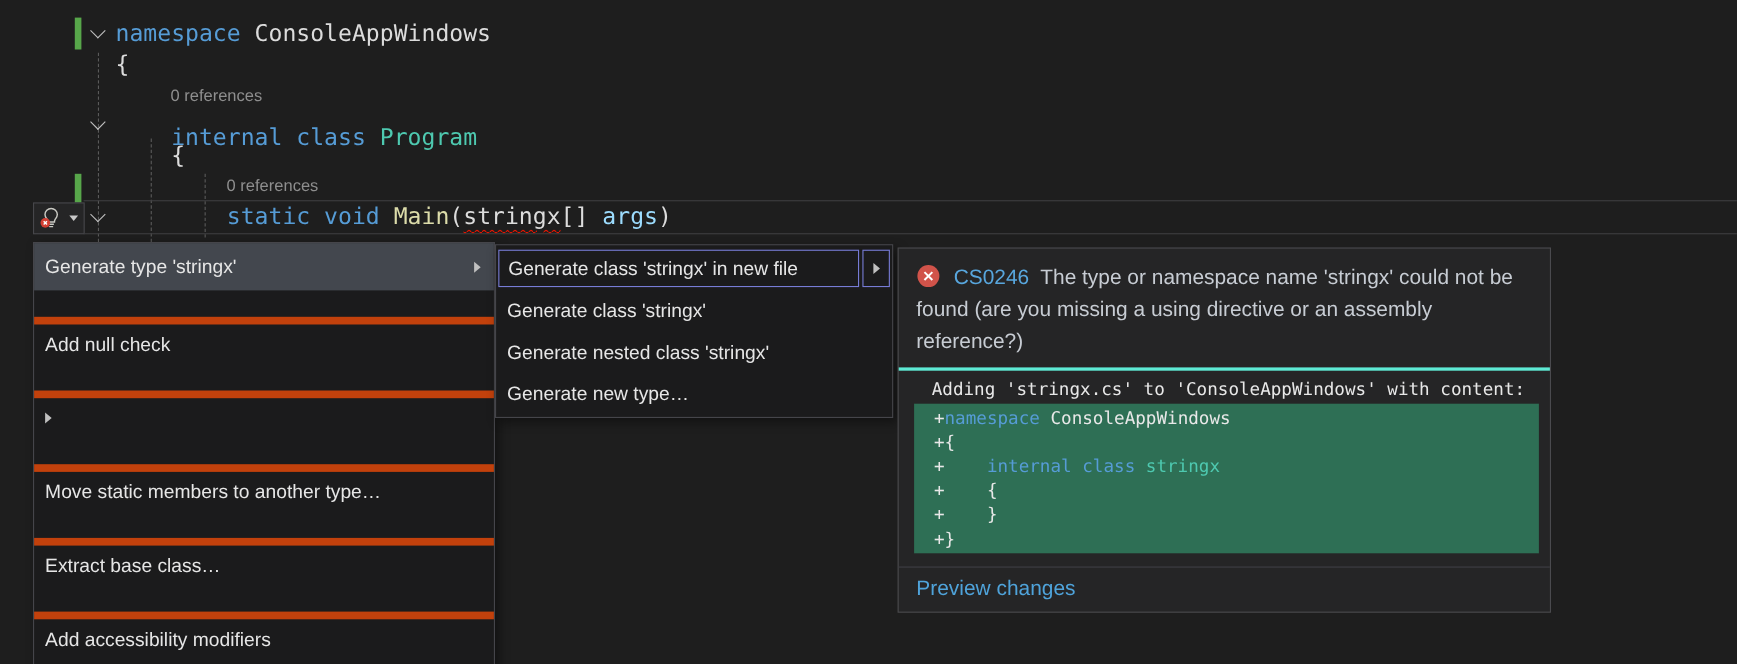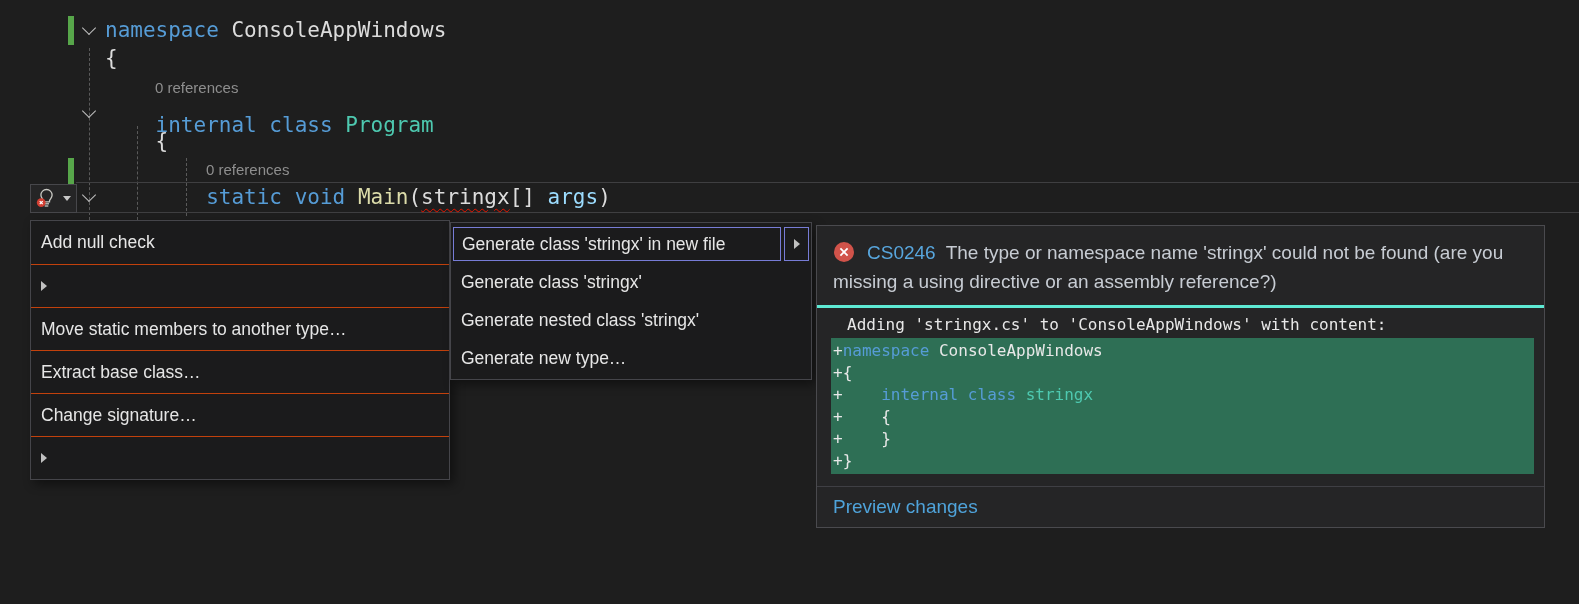--- a/index.html
+++ b/index.html
@@ -41,51 +41,51 @@
     display:flex; align-items:center; justify-content:space-evenly; cursor:pointer; }
   .dd { width:0; height:0; border-left:4px solid transparent;
     border-right:4px solid transparent; border-top:5px solid #c8c8c8; }
 
   
   .menu { position:absolute; left:30px; top:220px; width:420px;
     background:var(--menu-bg,#1b1b1c); border:1px solid var(--menu-border,#45454a);
     box-shadow:4px 4px 10px rgba(0,0,0,.45); z-index:5; }
   .mitem { height:43px; display:flex; align-items:center;
     padding:0 12px 0 10px; color:#e6e6e6; font-size:17.5px; cursor:pointer; }
-  .mitem + .mitem { border-top:1px solid #c2410c; }
+  .mitem + .mitem { border-top:7px solid #c2410c;margin-top:24px; }
   .mitem.hl { background:var(--highlight-bg,#43474e); }
   .mlabel { flex:1; }
   .arrow { width:0; height:0; border-top:5px solid transparent;
     border-bottom:5px solid transparent; border-left:6px solid #c0c0c0; }
 
   
   .submenu { position:absolute; left:450px; top:222px; width:362px;
     background:var(--menu-bg,#1b1b1c); border:1px solid var(--menu-border,#45454a);
     box-shadow:4px 4px 10px rgba(0,0,0,.45); padding:2px; z-index:6;text-align:center; }
   .sitem { height:38px; display:flex; align-items:center; color:#e6e6e6;
     font-size:17.5px; cursor:pointer; }
   .slabel { padding-left:8px; }
   .sel-label { flex:1; height:34px; display:flex; align-items:center;
     padding-left:8px; border:1px solid var(--selection-border,#777cd6); }
   .sel-exp { width:25px; height:34px; margin-left:3px;
     border:1px solid var(--selection-border,#777cd6);
     display:flex; align-items:center; justify-content:center; cursor:pointer; }
 
   
-  .popup { position:absolute; left:816px; top:225px; width:729px;
+  .popup { position:absolute; left:816px; top:225px; width:594px;
     background:#252526; border:1px solid #4a4a4e; color:#c7ccd3; z-index:7; }
   .perr { padding:12px 16px 9px; font-size:19px; line-height:29px; }
   .erricon { display:inline-block; width:22px; height:22px;
     vertical-align:-4px; margin-right:12px; }
   .errcode { color:#58a6dd; margin-right:10px; cursor:pointer; }
   .pcode { border-top:3px solid #5eead4; padding:6px 10px 12px 14px;
     font-family:"DejaVu Sans Mono",monospace; font-size:16px; line-height:22px;
     color:#e8e8e8; }
   .adding { padding-left:16px; white-space:pre; }
-  .diff { background:var(--diff-added-bg,#2e6f55); margin-top:2px; padding:2px 0 2px 2px; }
+  .diff { background:var(--diff-added-bg,#2e6f55); margin-top:2px; padding:2px 0 2px 18px; }
   .dl { white-space:pre; }
   .pfoot { border-top:1px solid #3f3f44; padding:9px 16px; font-size:19px; }
   .link { color:var(--link-blue,#4fa3da); cursor:pointer; }
 </style>
 </head>
 <body>
 
 <div class="screen">
 
   <div class="editor">
@@ -122,31 +122,38 @@
       <path d="M10.5 1.5 a5.6 5.6 0 0 1 5.6 5.6 c0 2.3-1.4 3.4-2.1 4.6 -0.4 0.7-0.5 1.5-0.5 2.1 h-6 c0-0.6-0.1-1.4-0.5-2.1 -0.7-1.2-2.1-2.3-2.1-4.6 A5.6 5.6 0 0 1 10.5 1.5 z" fill="none" stroke="#c9c9c3" stroke-width="1.3"></path>
       <line x1="8" y1="15.8" x2="13" y2="15.8" stroke="#c9c9c3" stroke-width="1.3"></line>
       <line x1="8.7" y1="18" x2="12.3" y2="18" stroke="#c9c9c3" stroke-width="1.3"></line>
       <circle cx="5.2" cy="14.6" r="4.4" fill="#d23f33"></circle>
       <path d="M3.7 13.1 L6.7 16.1 M6.7 13.1 L3.7 16.1" stroke="#ffffff" stroke-width="1.3"></path>
     </svg>
     <span class="dd"></span>
   </div>
 
   <div class="menu">
+    <div class="mitem hl">
+      <span class="mlabel">Generate type 'stringx'</span>
+      <span class="arrow"></span>
+    </div>
     <div class="mitem">
       <span class="mlabel">Add null check</span>
     </div>
     <div class="mitem">
       <span class="arrow"></span>
     </div>
     <div class="mitem">
       <span class="mlabel">Move static members to another type…</span>
     </div>
     <div class="mitem">
       <span class="mlabel">Extract base class…</span>
+    </div>
+    <div class="mitem">
+      <span class="mlabel">Add accessibility modifiers</span>
     </div>
     <div class="mitem">
       <span class="mlabel">Change signature…</span>
     </div>
     <div class="mitem">
       <span class="arrow"></span>
     </div>
   </div>
 
   <div class="submenu">

